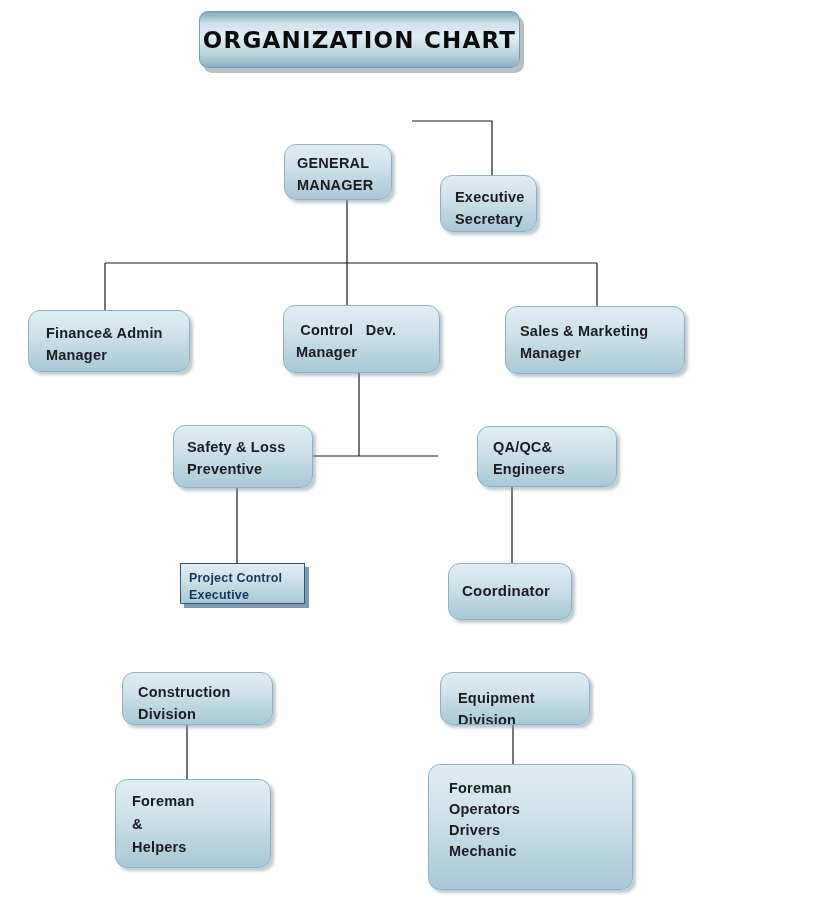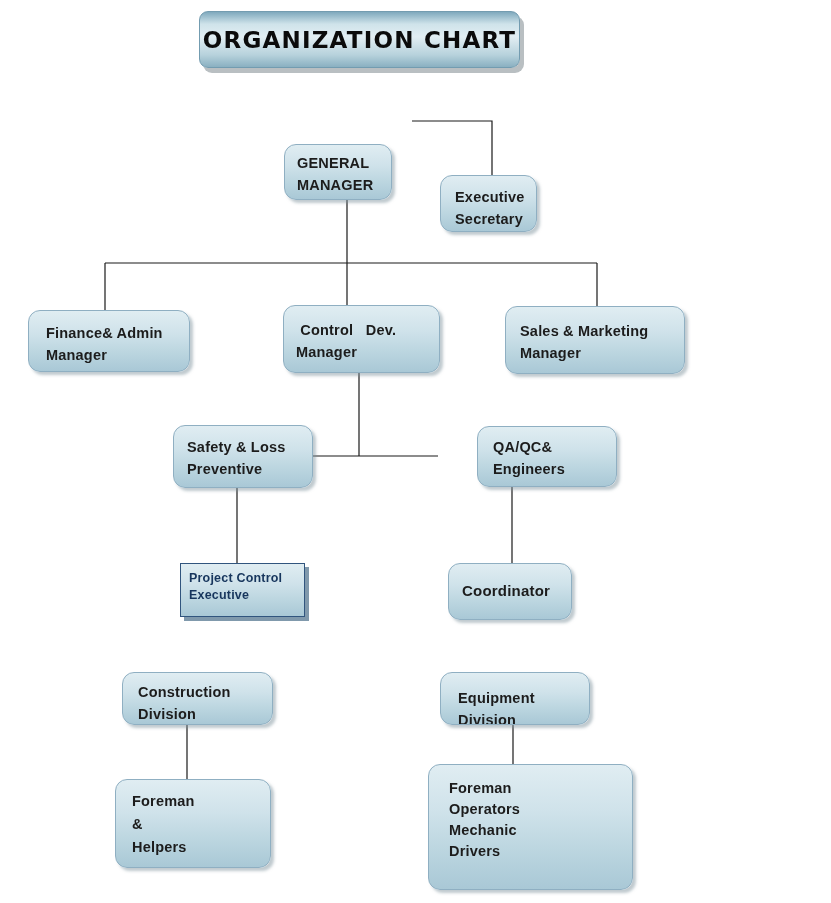--- a/index.html
+++ b/index.html
@@ -90,19 +90,19 @@
     </svg>
   <div class="title-box">ORGANIZATION CHART</div>
 
 <div class="node rounded node-general-manager" style="left: 284px; top: 96px; width: 108px; height: 56px; margin-top: 48px;"><div>GENERAL</div><div>MANAGER</div></div>
     <div class="node rounded node-executive-secretary" style="left: 440px; top: 175px; width: 97px; height: 57px;"><div>Executive</div><div>Secretary</div></div>
     <div class="node rounded node-finance-admin-manager" style="left: 28px; top: 310px; width: 162px; height: 62px;"><div>Finance&amp; Admin</div><div>Manager</div></div>
     <div class="node rounded node-business-dev-manager" style="left: 283px; top: 305px; width: 157px; height: 68px;"><div> Control   Dev.</div><div>Manager</div></div>
     <div class="node rounded node-sales-marketing-manager" style="left: 505px; top: 306px; width: 180px; height: 68px;"><div>Sales &amp; Marketing</div><div>Manager</div></div>
     <div class="node rounded node-safety-loss-preventive" style="left: 173px; top: 425px; width: 140px; height: 63px;"><div>Safety &amp; Loss</div><div>Preventive</div></div>
     <div class="node rounded node-qa-qc-engineers" style="left: 438px; top: 426px; width: 140px; height: 61px;"><div>QA/QC&amp;</div><div>Engineers</div></div>
-    <div class="node rect node-project-control-specialist" style="left: 180px; top: 563px; width: 125px; height: 54px;"><div>Project Control</div><div>Executive</div></div>
+    <div class="node rect node-project-control-specialist" style="left: 180px; top: 563px; width: 125px; height: 41px;"><div>Project Control</div><div>Executive</div></div>
     <div class="node rounded node-coordinator" style="left: 448px; top: 563px; width: 124px; height: 57px;"><div>Coordinator</div></div>
     <div class="node rounded node-construction-division" style="left: 122px; top: 672px; width: 151px; height: 53px;"><div>Construction</div><div>Division</div></div>
     <div class="node rounded node-equipment-division" style="left: 440px; top: 672px; width: 150px; height: 53px;"><div>Equipment</div><div>Division</div></div>
     <div class="node rounded node-foreman-helpers" style="left: 115px; top: 779px; width: 156px; height: 89px;"><div>Foreman</div><div>&amp;</div><div>Helpers</div></div>
-    <div class="node rounded node-foreman-operators-drivers-mechanic" style="left: 428px; top: 764px; width: 205px; height: 126px;"><div>Foreman</div><div>Operators</div><div>Mechanic</div><div>Drivers</div></div>
+    <div class="node rounded node-foreman-operators-drivers-mechanic" style="left: 428px; top: 764px; width: 205px; height: 126px;"><div>Foreman</div><div>Operators</div><div>Drivers</div><div>Mechanic</div></div>
   </div>
 
 </body></html>

